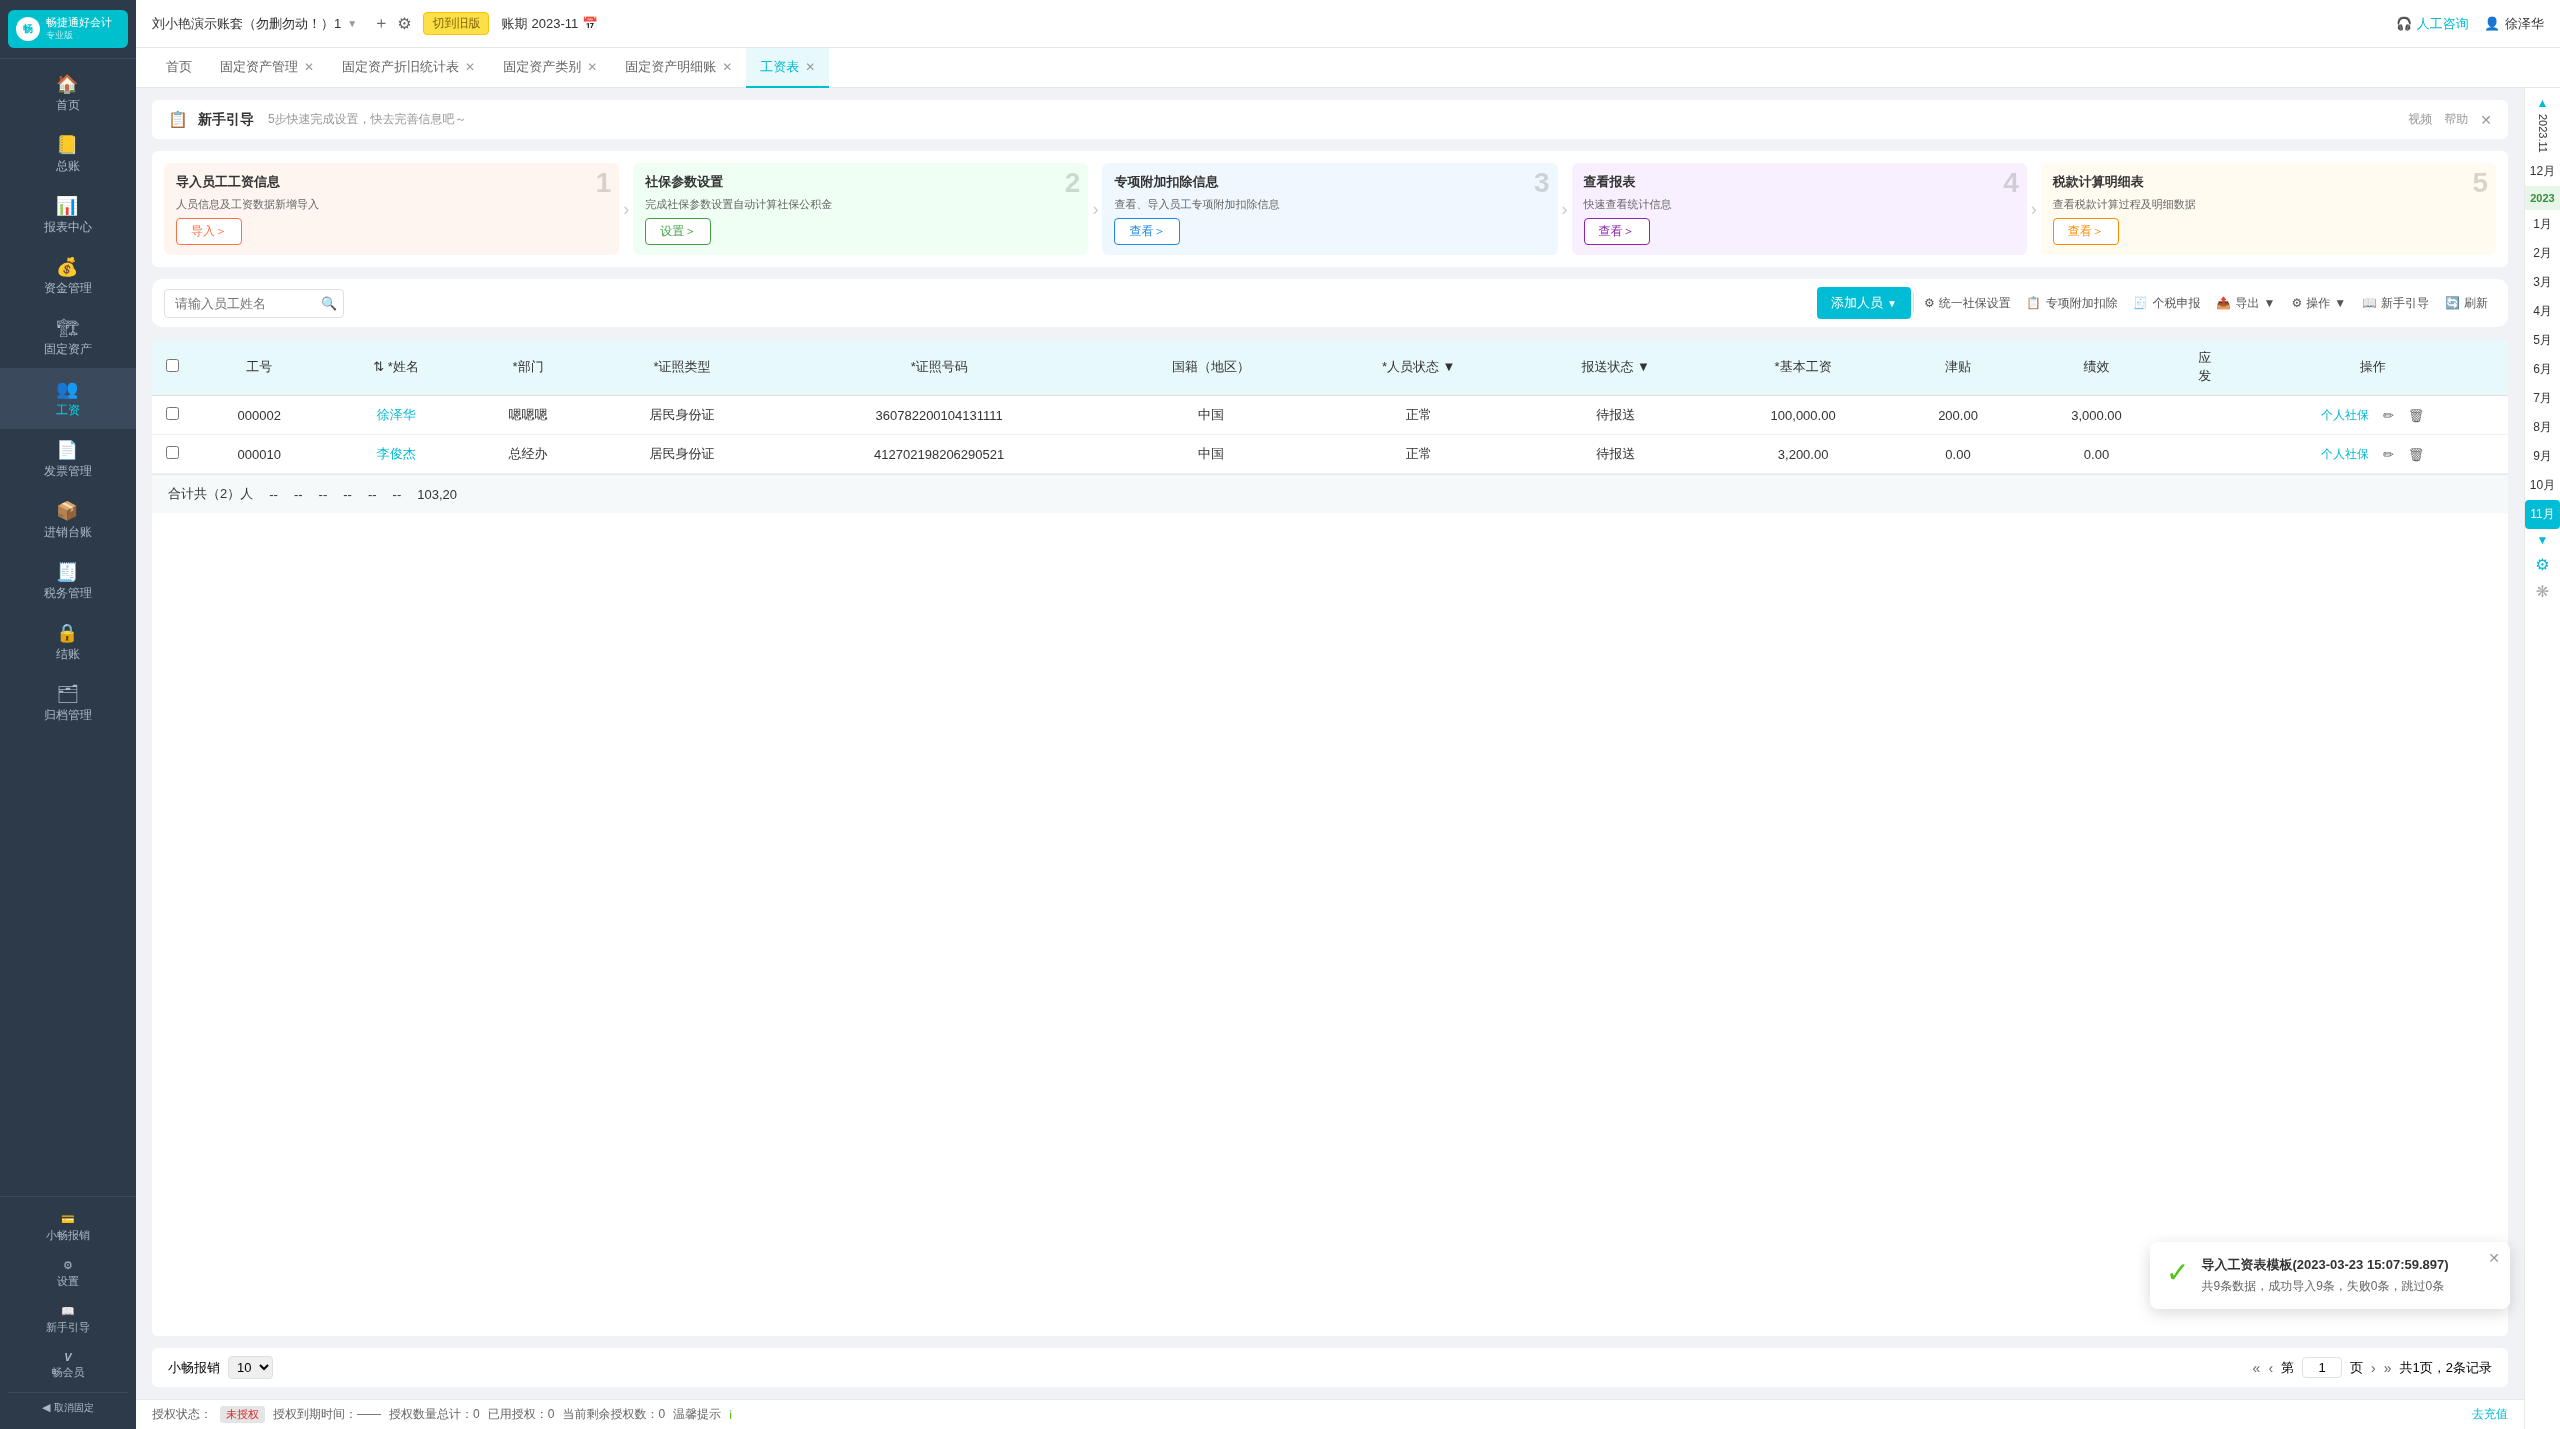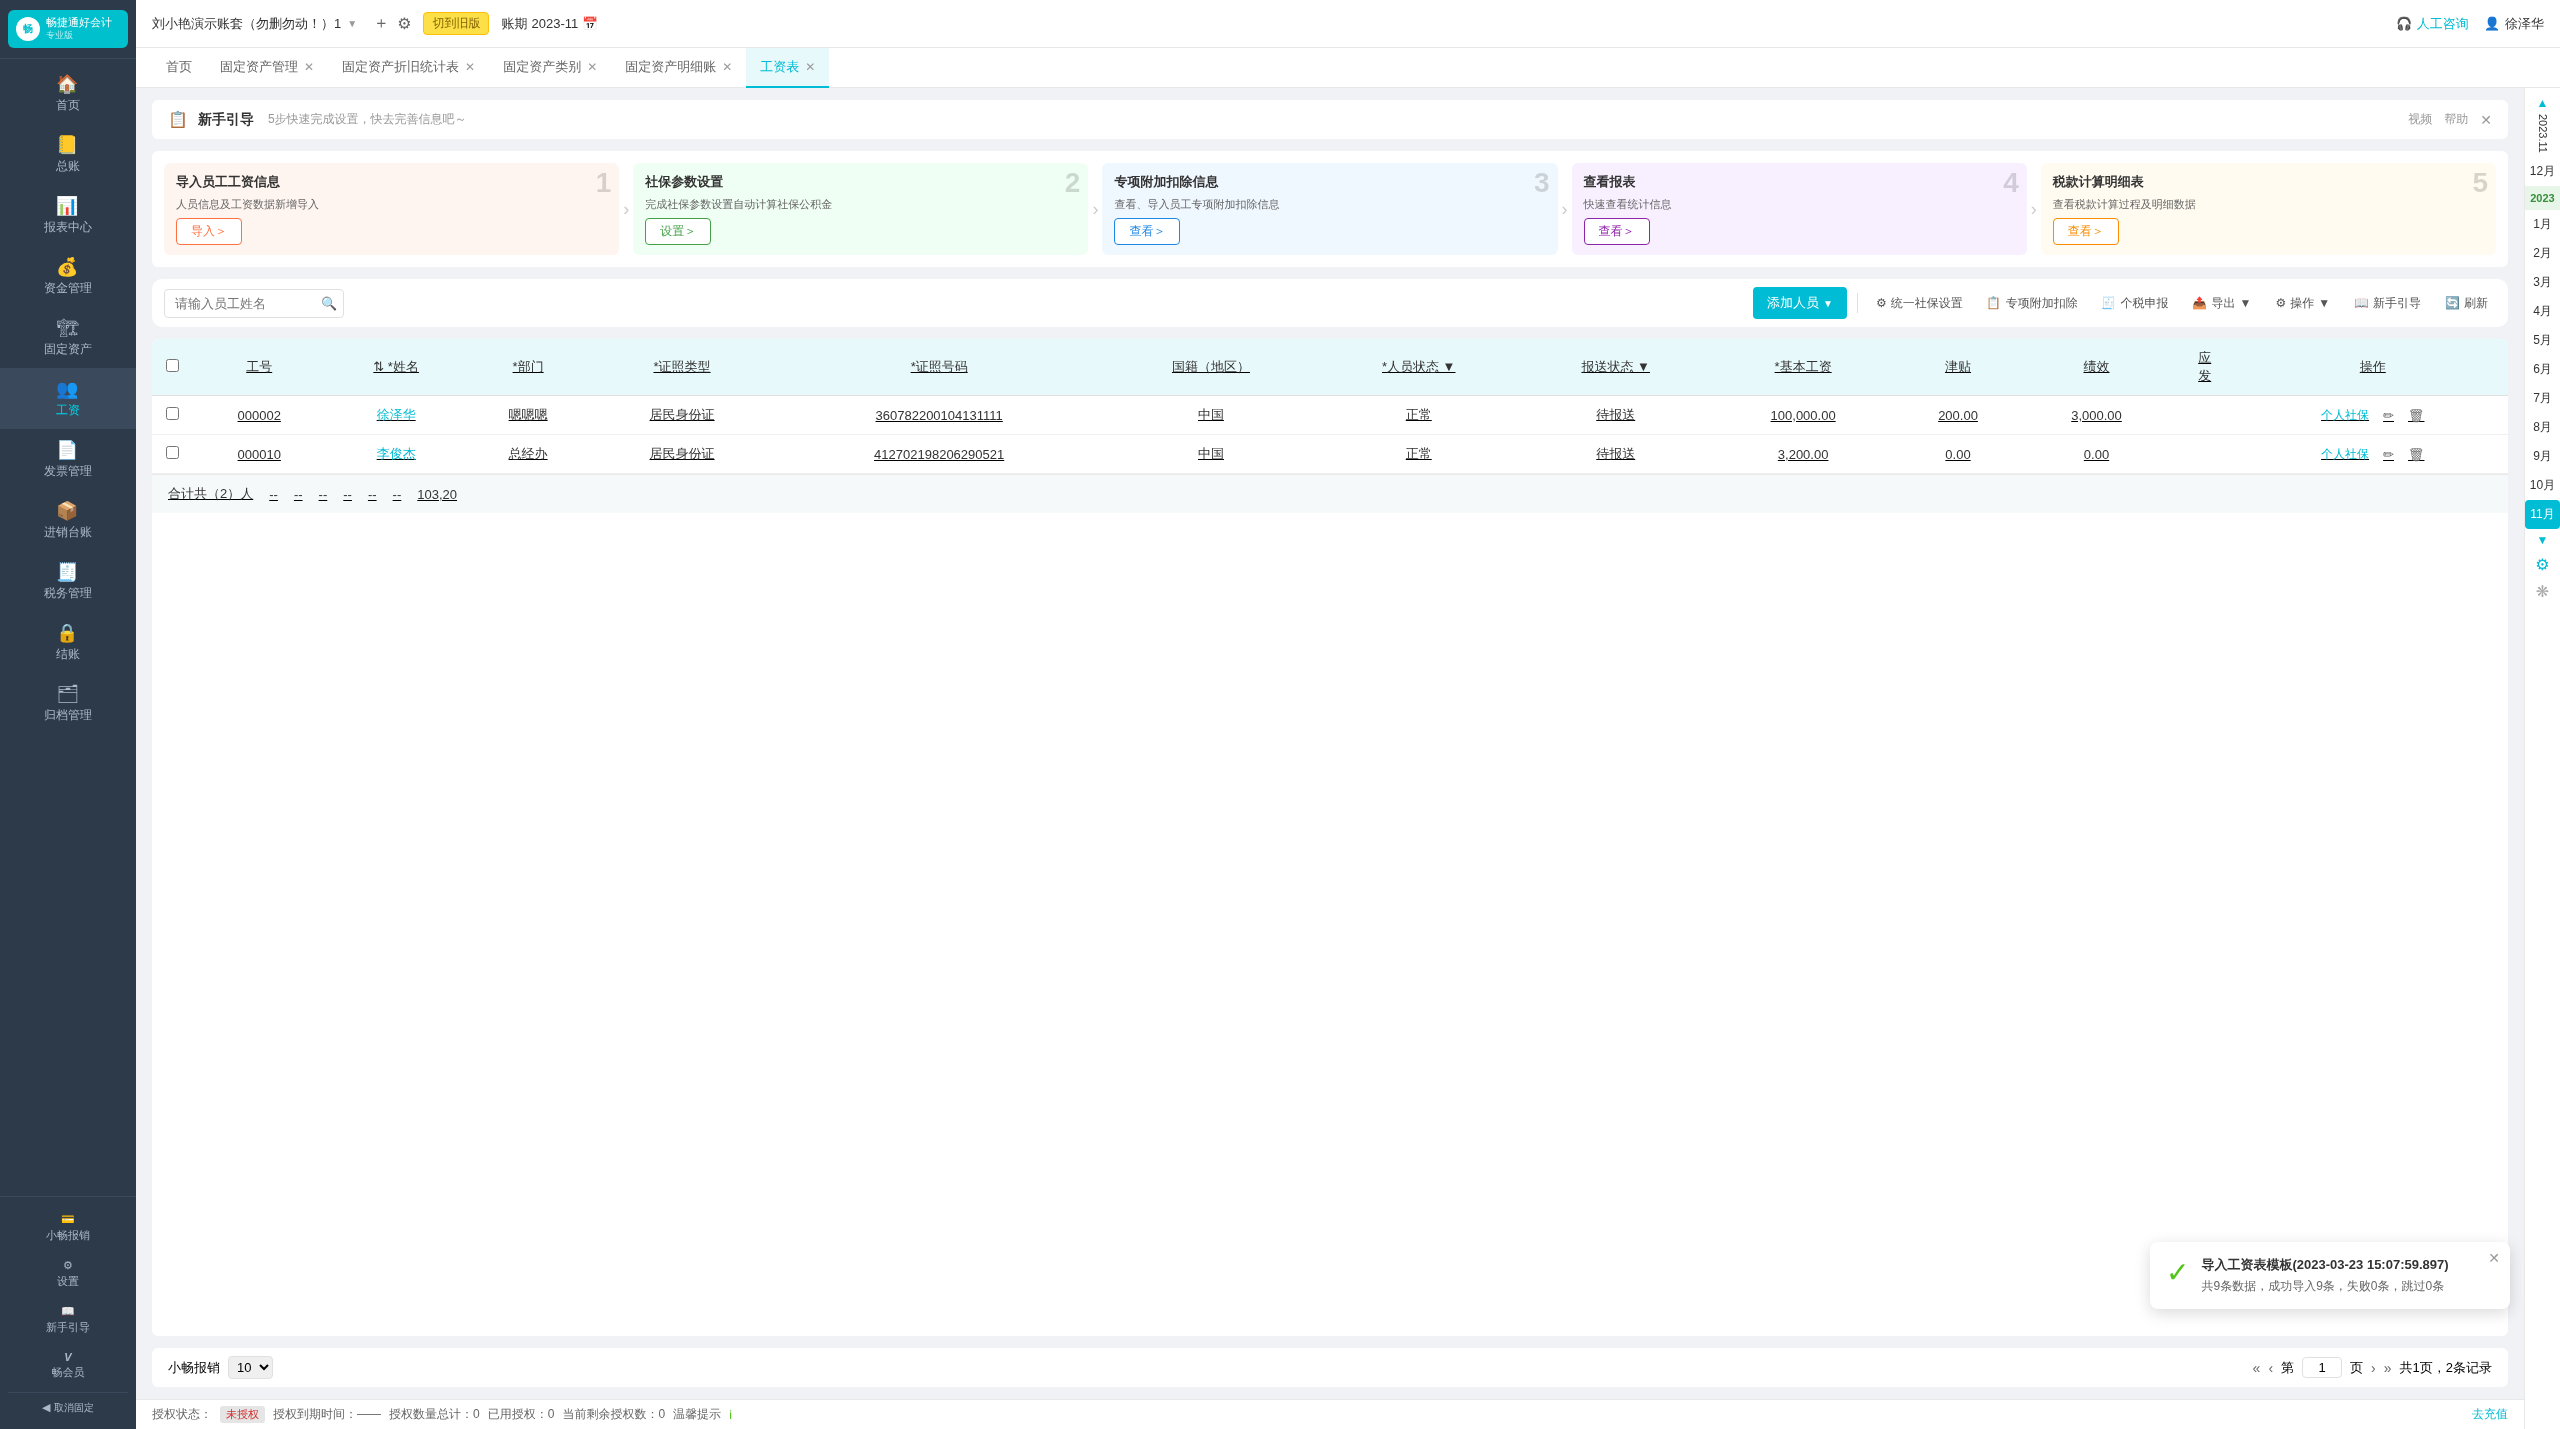--- a/index.html
+++ b/index.html
@@ -134,21 +134,20 @@
     .step-btn-5 { border-color: #fb8c00; color: #fb8c00; background: white; }
     .step-arrow { display: flex; align-items: center; color: #ccc; font-size: 18px; padding: 0 4px; }
 
     
     .toolbar {
       background: white;
       border-radius: 10px;
       padding: 8px 12px;
       display: flex;
       align-items: center;
-      gap: 8px;
     }
     .search-input {
       border: 1px solid #e0e0e0; border-radius: 4px;
       padding: 6px 10px; font-size: 13px; width: 180px;
       display: flex; align-items: center; gap: 6px; color: #999;
     }
     .search-input input { border: none; outline: none; width: 140px; font-size: 13px; color: #999; }
     .toolbar-spacer { flex: 1; }
     .add-btn {
       background: #00bcd4; color: white; border: none; border-radius: 4px;
@@ -160,21 +159,20 @@
       display: flex; align-items: center; gap: 4px; color: #555;
       cursor: pointer; font-size: 12px; padding: 6px 8px;
       border-radius: 4px; white-space: nowrap;
     }
     .toolbar-divider { width: 1px; height: 20px; background: #e0e0e0; margin: 0 2px; }
 
     
     .table-container {
       background: white; border-radius: 6px; overflow: hidden;
       flex: 1;
-      text-decoration: underline;
     }
     table { width: 100%; border-collapse: collapse; font-size: 13px; }
     thead tr { background: #e8f9fb; }
     thead th {
       padding: 10px 8px; text-align: center; color: #333; font-weight: 500;
       border-bottom: 1px solid #e0e0e0; white-space: nowrap;
     }
     tbody tr { border-bottom: 1px solid #f0f0f0; }
     tbody td { padding: 10px 8px; text-align: center; color: #333; }
     .checkbox-col { width: 40px; }

